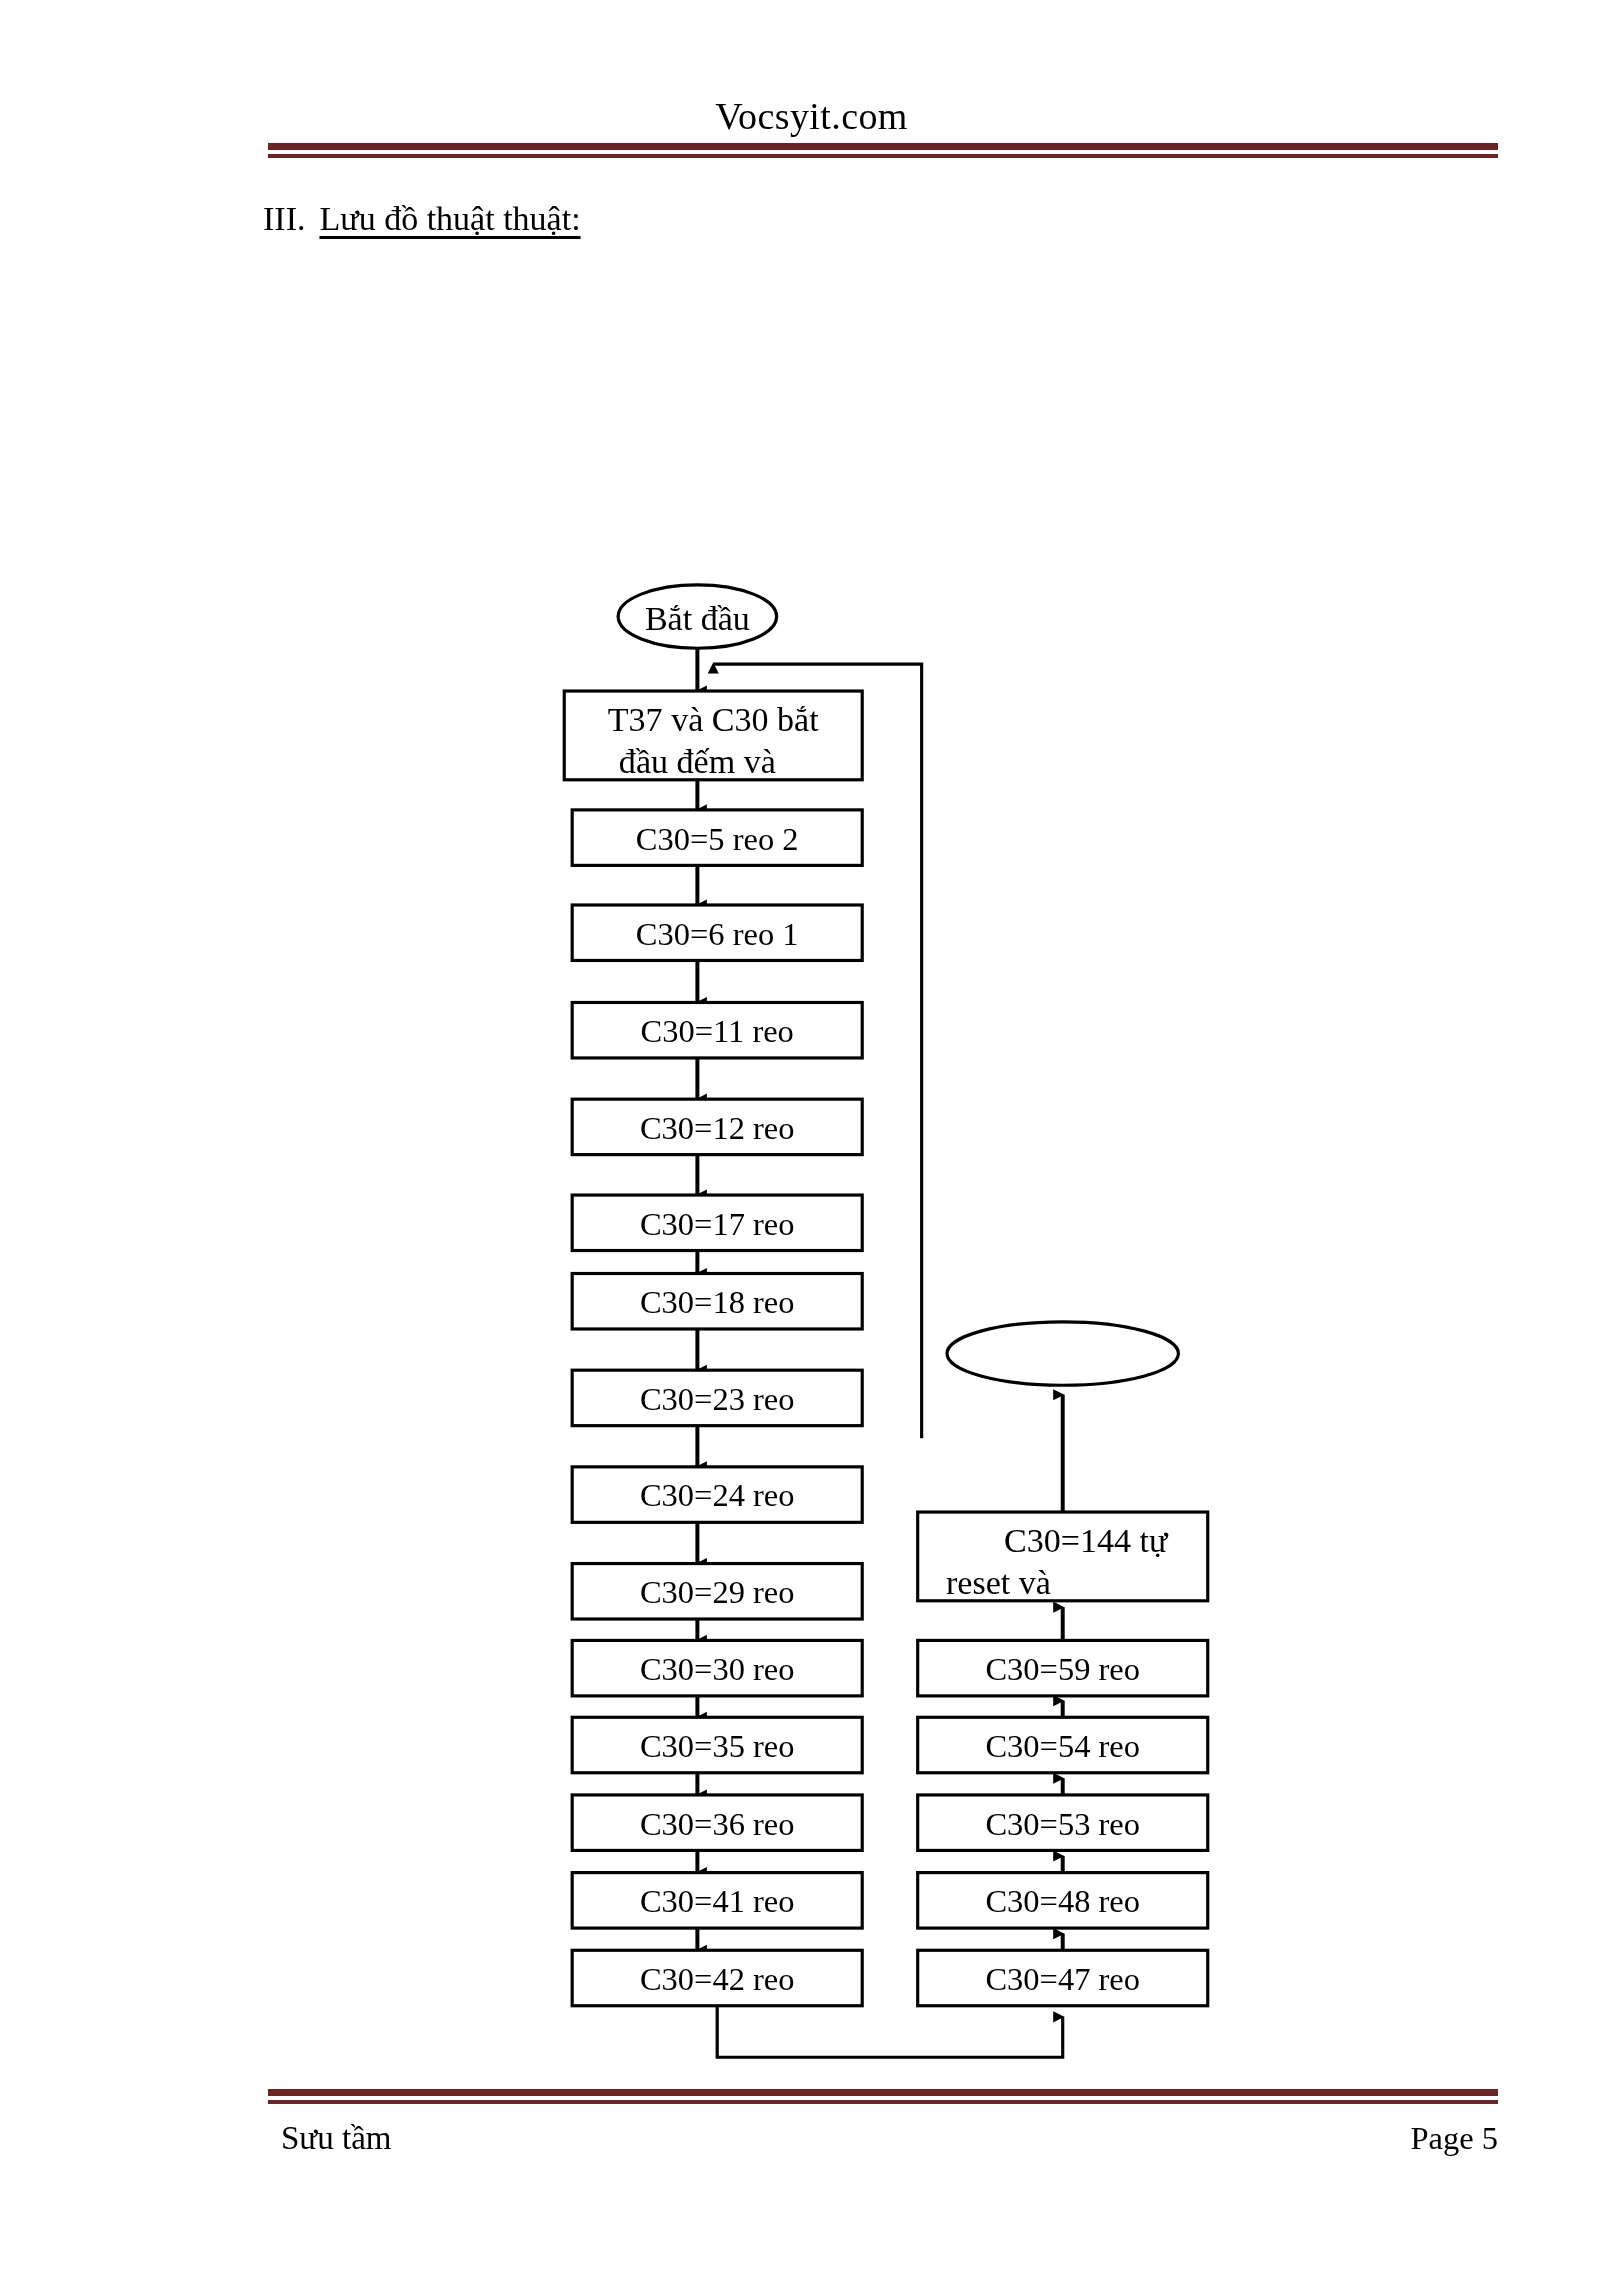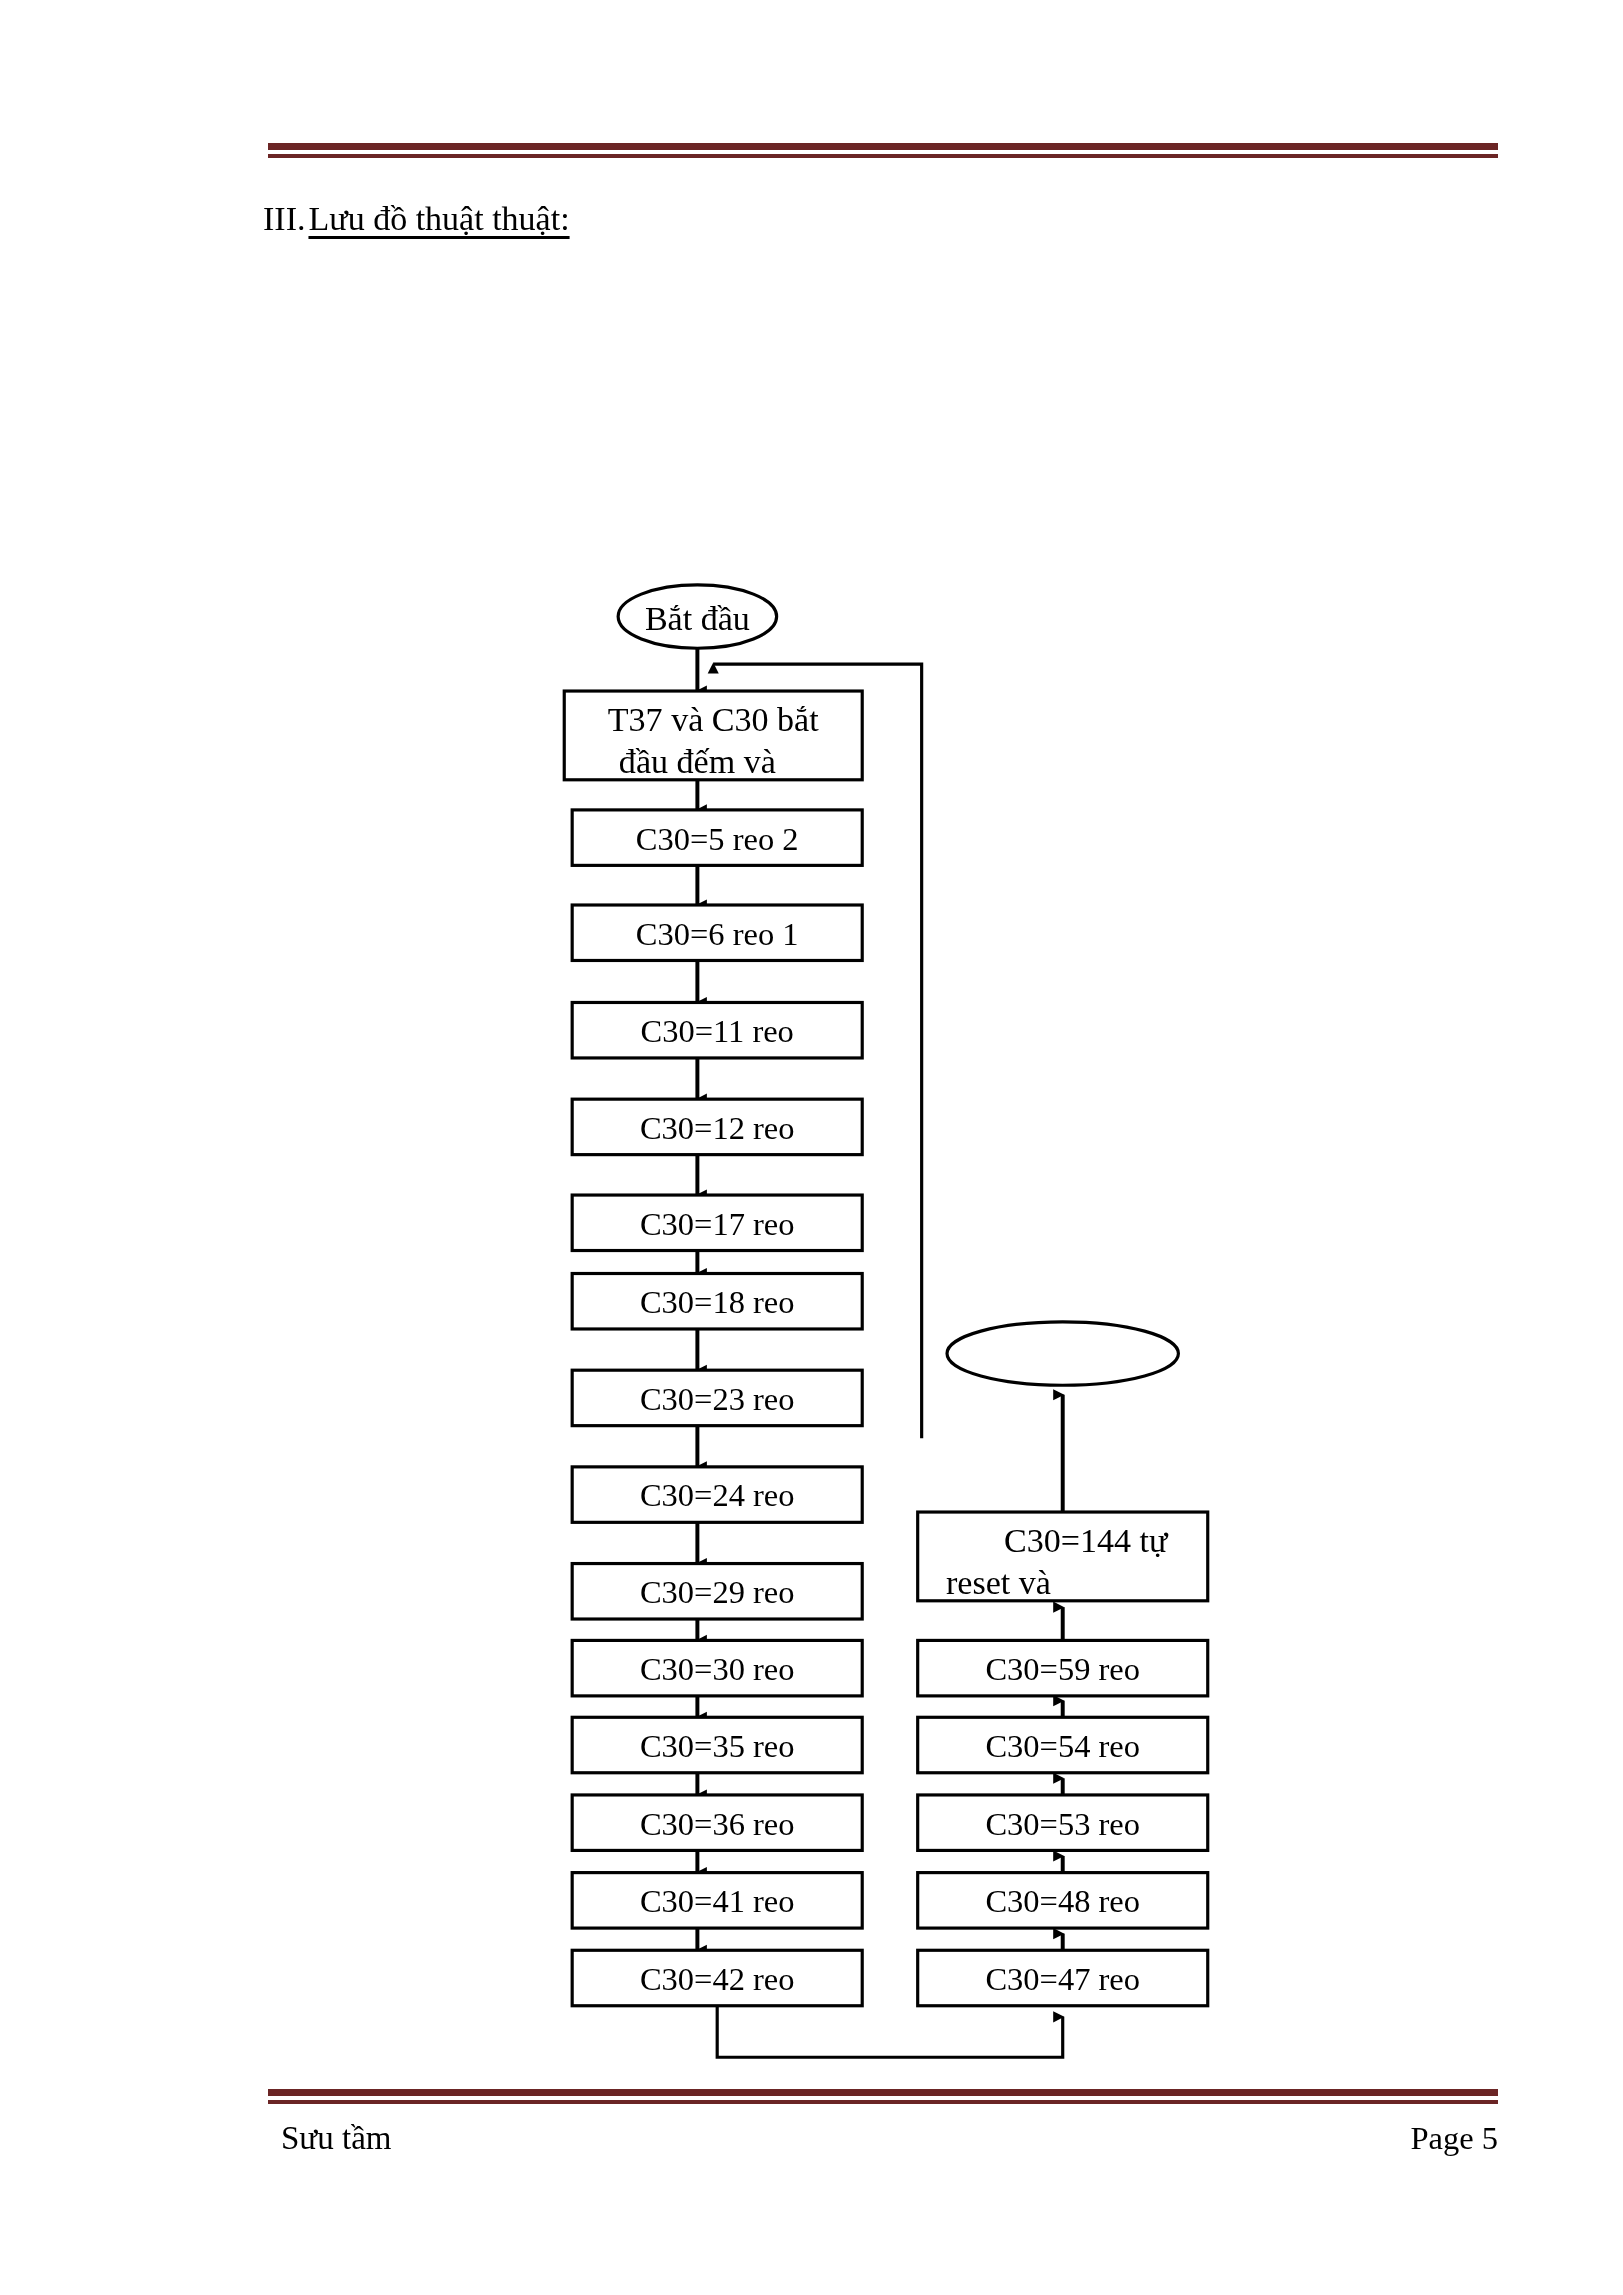--- a/index.html
+++ b/index.html
@@ -53,21 +53,21 @@
   }
 
   
   #section-title {
     position: absolute;
     left: 263px;
     top: 200px;
     font-size: 34px;
     white-space: nowrap;
   }
-  #section-title .num { margin-right: 3px; }
+  #section-title .num { margin-right: 14px; }
   #section-title .underlined { text-decoration: underline; text-underline-offset: 5.5px; }
 
   
   #flowchart {
     position: absolute;
     left: 0;
     top: 0;
     width: 1623px;
     height: 2295px;
     pointer-events: none;
@@ -118,20 +118,21 @@
     right: 125px;
     top: 2120px;
     font-size: 32.5px;
   }
 </style>
 </head>
 <body>
 
 <div id="page">
 
+  <div id="header-title">Vocsyit.com</div>
 
   <div class="rule-wrap top">
     <div class="rule-thick"></div>
     <div class="rule-gap"></div>
     <div class="rule-thin"></div>
   </div>
 
   <div id="section-title">
     <span class="num">III.</span><span class="underlined">Lưu đồ thuật thuật:</span>
   </div>

